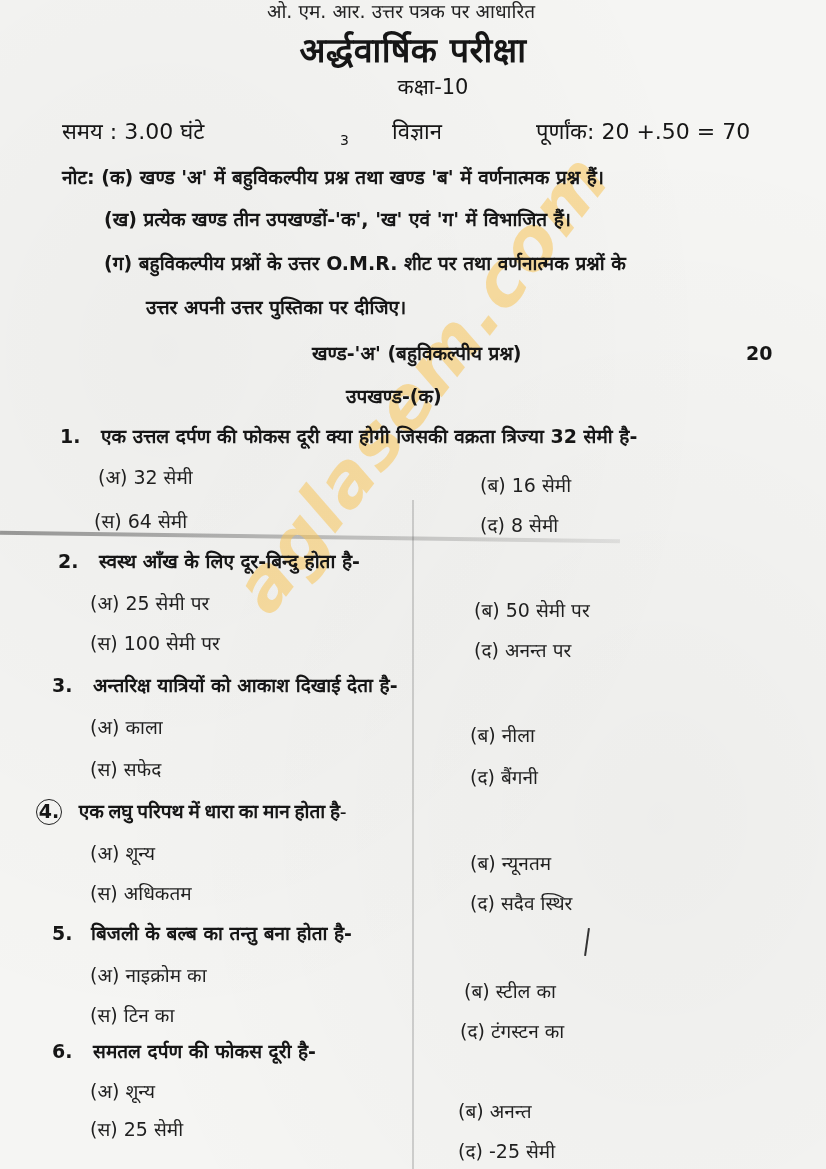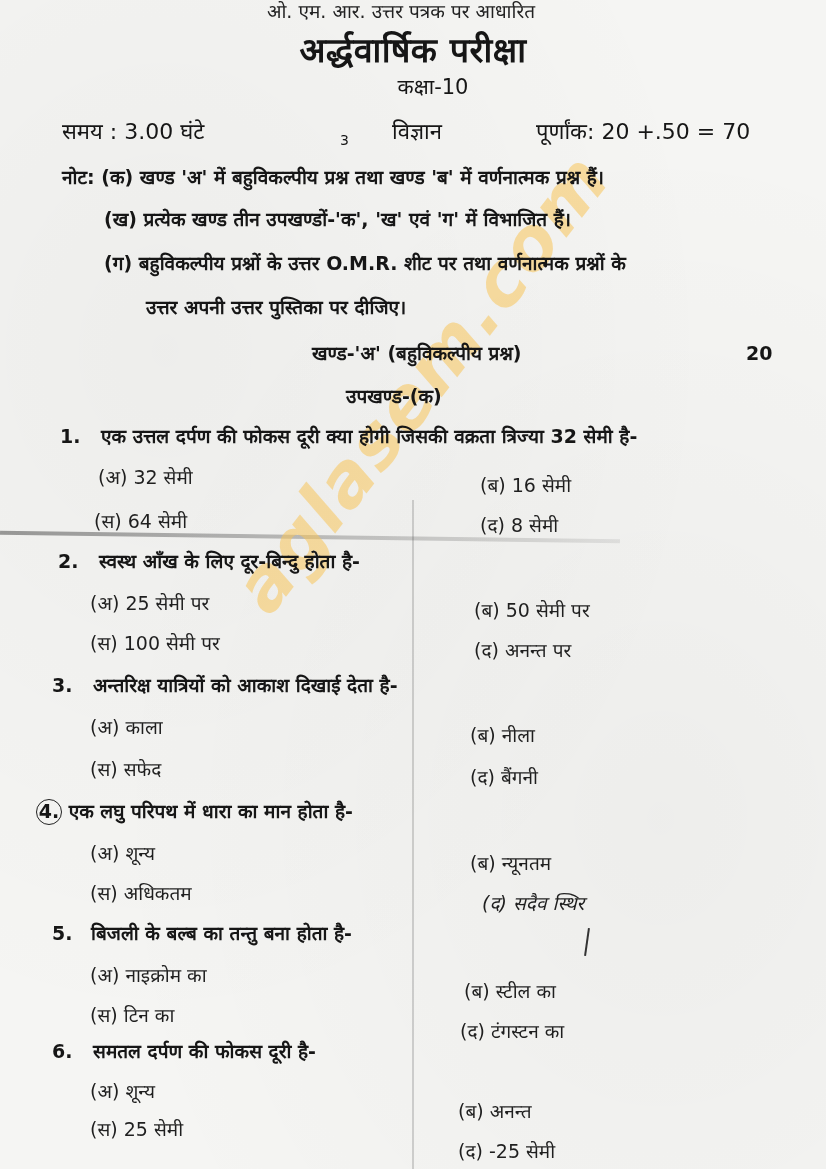--- a/index.html
+++ b/index.html
@@ -114,26 +114,26 @@
     <span class="qnum">3.</span>
     <span style="margin-left:14px;">अन्तरिक्ष यात्रियों को आकाश दिखाई देता है-</span>
   </div>
   <div class="abs opt" style="top:714px; left:90px;">(अ) काला</div>
   <div class="abs opt" style="top:722px; left:470px;">(ब) नीला</div>
   <div class="abs opt" style="top:756px; left:90px;">(स) सफेद</div>
   <div class="abs opt" style="top:764px; left:470px;">(द) बैंगनी</div>
 
   <div class="abs q" style="top:798px; left:42px;">
     <span class="circle">4.</span>
-    <span style="margin-left:0;">एक लघु परिपथ में धारा का मान होता है-</span>
+    <span style="margin-left:10px;font-family:Liberation Serif, serif;">एक लघु परिपथ में धारा का मान होता है-</span>
   </div>
   <div class="abs opt" style="top:840px; left:90px;">(अ) शून्य</div>
   <div class="abs opt" style="top:850px; left:470px;">(ब) न्यूनतम</div>
   <div class="abs opt" style="top:880px; left:90px;">(स) अधिकतम</div>
-  <div class="abs opt" style="top:890px; left:482px;font-style:italic;">(द) सदैव स्थिर</div>
+  <div class="abs opt" style="top:890px; left:470px;">(द) सदैव स्थिर</div>
 
   <div class="abs q" style="top:920px; left:52px;text-align:center;">
     <span class="qnum">5.</span>
     <span style="margin-left:12px;">बिजली के बल्ब का तन्तु बना होता है-</span>
   </div>
   <div class="pen-mark" style="left:586px; top:928px; height:28px; transform:rotate(8deg);"></div>
   <div class="abs opt" style="top:962px; left:90px;">(अ) नाइक्रोम का</div>
   <div class="abs opt" style="top:978px; left:464px;">(ब) स्टील का</div>
   <div class="abs opt" style="top:1002px; left:90px;">(स) टिन का</div>
   <div class="abs opt" style="top:1018px; left:460px;">(द) टंगस्टन का</div>

